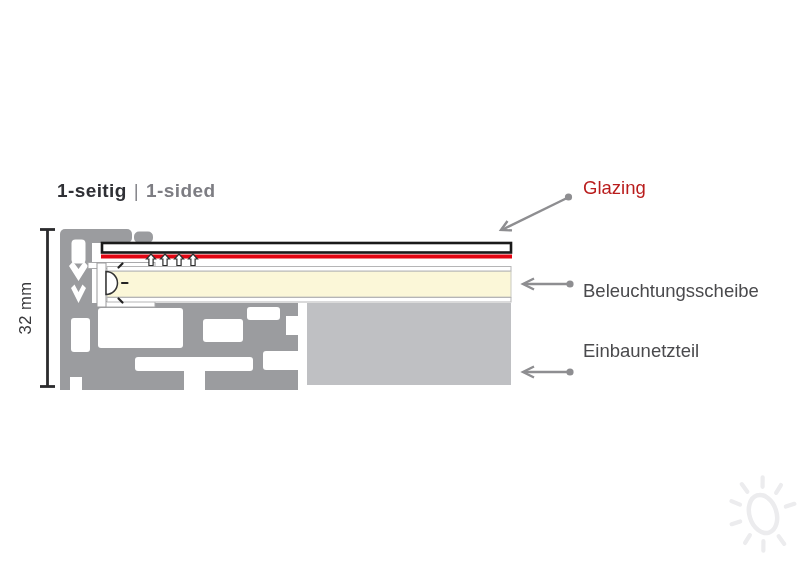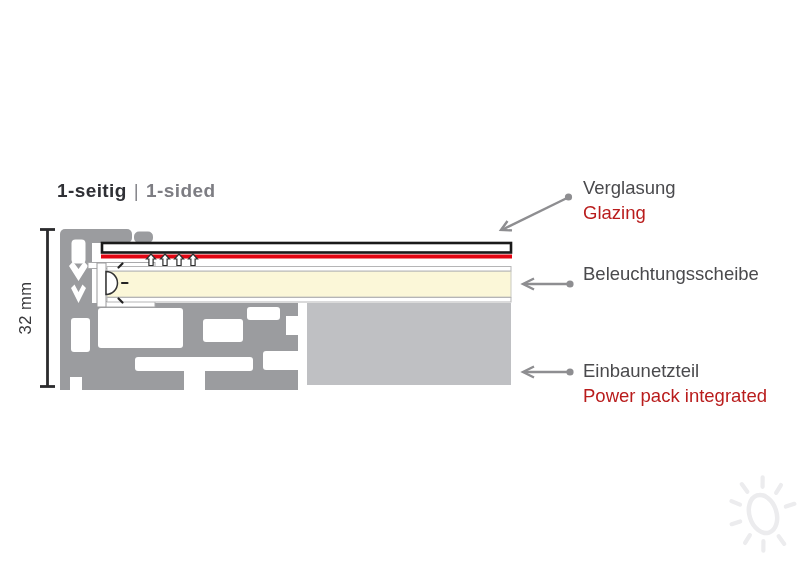--- a/index.html
+++ b/index.html
@@ -19,23 +19,23 @@
     position:absolute;left:25px;top:308px;
     transform:translate(-50%,-50%) rotate(-90deg);
     font-size:16.5px;color:#39393c;white-space:nowrap;letter-spacing:.5px;
   }
   .annotation{
     position:absolute;left:583px;line-height:24.5px;font-size:18.5px;white-space:nowrap;
   }
   .annotation .term{color:#4a4a4d;font-weight:500;}
   .annotation .translation{color:#b91c1c;font-weight:400;}
   .annotation.a1{top:176px;}
-  .annotation.a2{top:262px;}
+  .annotation.a2{top:279px;}
   .annotation.a2 .translation{margin-left:5px;}
-  .annotation.a3{top:359px;}
+  .annotation.a3{top:339px;}
 </style>
 </head>
 <body>
 
 <div class="stage">
 
   <svg width="800" height="571" viewBox="0 0 800 571">
 
     <g fill="#9b9c9f">
       <rect x="60" y="229" width="72" height="14" rx="5"></rect>
@@ -135,24 +135,22 @@
     </g>
   </svg>
 
   <div class="title">
     <span class="primary">1-seitig</span><span class="separator">|</span><span class="secondary">1-sided</span>
   </div>
 
   <div class="dim-label">32 mm</div>
 
   <div class="annotation a1">
-    <div class="term">Verglasung</div>
     <div class="translation">Glazing</div>
   </div>
   <div class="annotation a2">
     <div class="term">Beleuchtungsscheibe</div>
   </div>
   <div class="annotation a3">
     <div class="term">Einbaunetzteil</div>
-    <div class="translation">Power pack integrated</div>
   </div>
 
 </div>
 
 </body></html>

